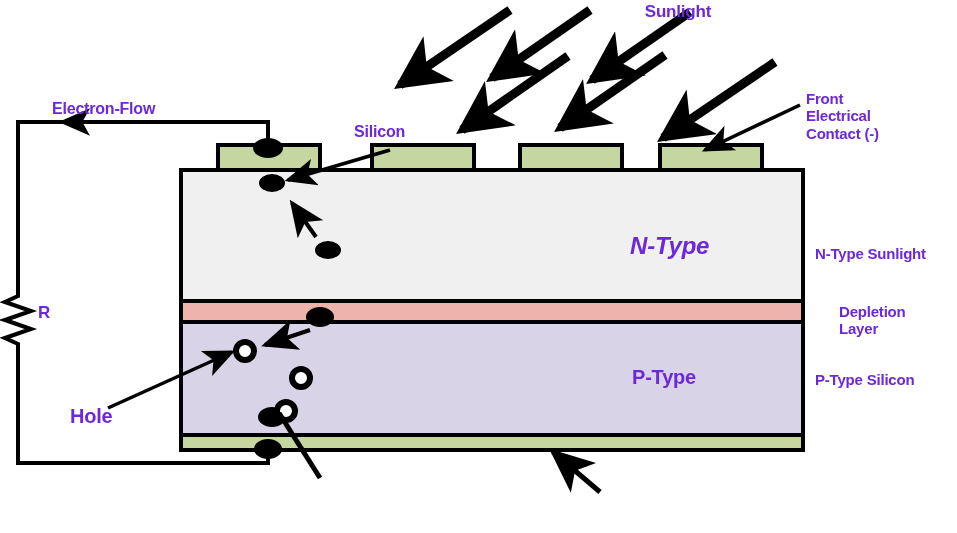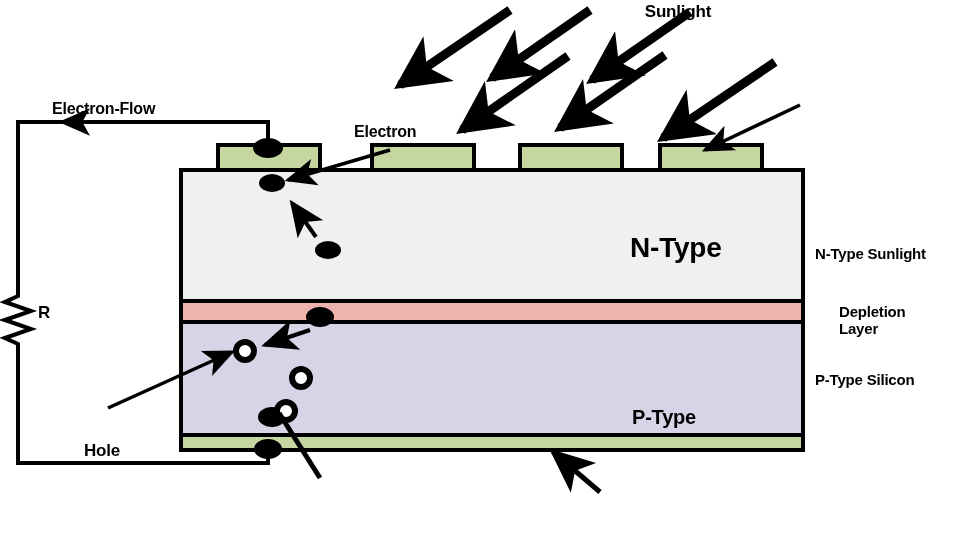--- a/index.html
+++ b/index.html
@@ -1,20 +1,20 @@
 <!DOCTYPE html>
 <html><head>
 <meta charset="utf-8">
 <style>
   html,body{margin:0;padding:0;background:#ffffff;}
   body{width:957px;height:533px;position:relative;overflow:hidden;
        font-family:"Liberation Sans",sans-serif;}
   #stage{position:absolute;left:0;top:0;width:957px;height:533px;}
   svg#diagram{position:absolute;left:0;top:0;width:957px;height:533px;}
-  .lbl{position:absolute;font-weight:bold;color:#000000;line-height:1.15;
+  .lbl{position:absolute;font-weight:bold;color:#6d28d9;line-height:1.15;
        white-space:pre;letter-spacing:-0.2px;}
   .lbl.c{text-align:center;}
   .lbl.l{text-align:left;}
 </style>
 </head>
 <body>
 
 <div id="stage">
 
   <svg id="diagram" viewBox="0 0 957 533">
@@ -82,33 +82,36 @@
       <line x1="108" y1="408" x2="232" y2="352" stroke-width="3.5" marker-end="url(#arrowThin)"></line>
       <line x1="320" y1="478" x2="279" y2="413" stroke-width="5"></line>
       <line x1="600" y1="492" x2="553" y2="452" stroke-width="5" marker-end="url(#arrowThin)"></line>
     </g>
   </svg>
 
   <div class="lbl c" style="left:593px;top:2px;width:170px;font-size:17px;">Sunlight</div>
 
   <div class="lbl l" style="left:52px;top:100px;font-size:16px;">Electron-Flow</div>
 
-  <div class="lbl l" style="left:354px;top:123px;font-size:16px;">Electron</div>
+  <div class="lbl l" style="left:354px;top:123px;font-size:16px;">Silicon</div>
 
+  <div class="lbl l" style="left:806px;top:90px;font-size:15px;">Front
+Electrical
+Contact (-)</div>
 
   <div class="lbl l" style="left:38px;top:303px;font-size:17px;">R</div>
 
-  <div class="lbl l" style="left:630px;top:232px;font-size:28px;">N-Type</div>
+  <div class="lbl l" style="left:630px;top:232px;font-size:24px;font-style:italic;">N-Type</div>
 
-  <div class="lbl l" style="left:632px;top:366px;font-size:20px;margin-top:40px;">P-Type</div>
+  <div class="lbl l" style="left:632px;top:366px;font-size:20px;">P-Type</div>
 
   <div class="lbl l" style="left:815px;top:245px;font-size:15px;">N-Type Sunlight</div>
 
   <div class="lbl l" style="left:815px;top:303px;font-size:15px;margin-left:24px;">Depletion
 Layer</div>
 
   <div class="lbl l" style="left:815px;top:371px;font-size:15px;">P-Type Silicon</div>
 
-  <div class="lbl l" style="left:84px;top:405px;font-size:17px;margin-top:36px;">Hole</div>
+  <div class="lbl l" style="left:70px;top:405px;font-size:20px;">Hole</div>
 
 
 
 </div>
 
 </body></html>

